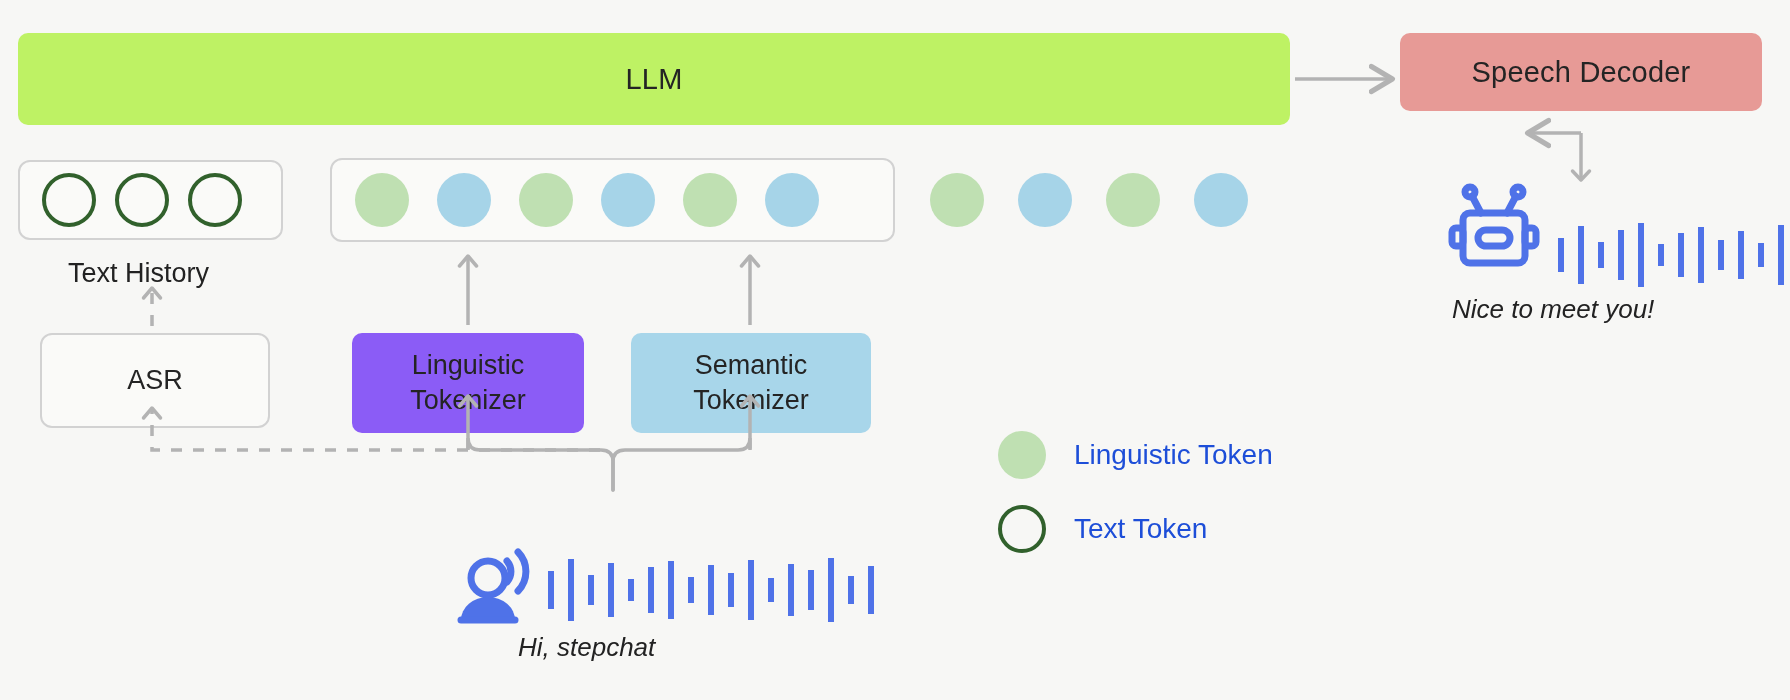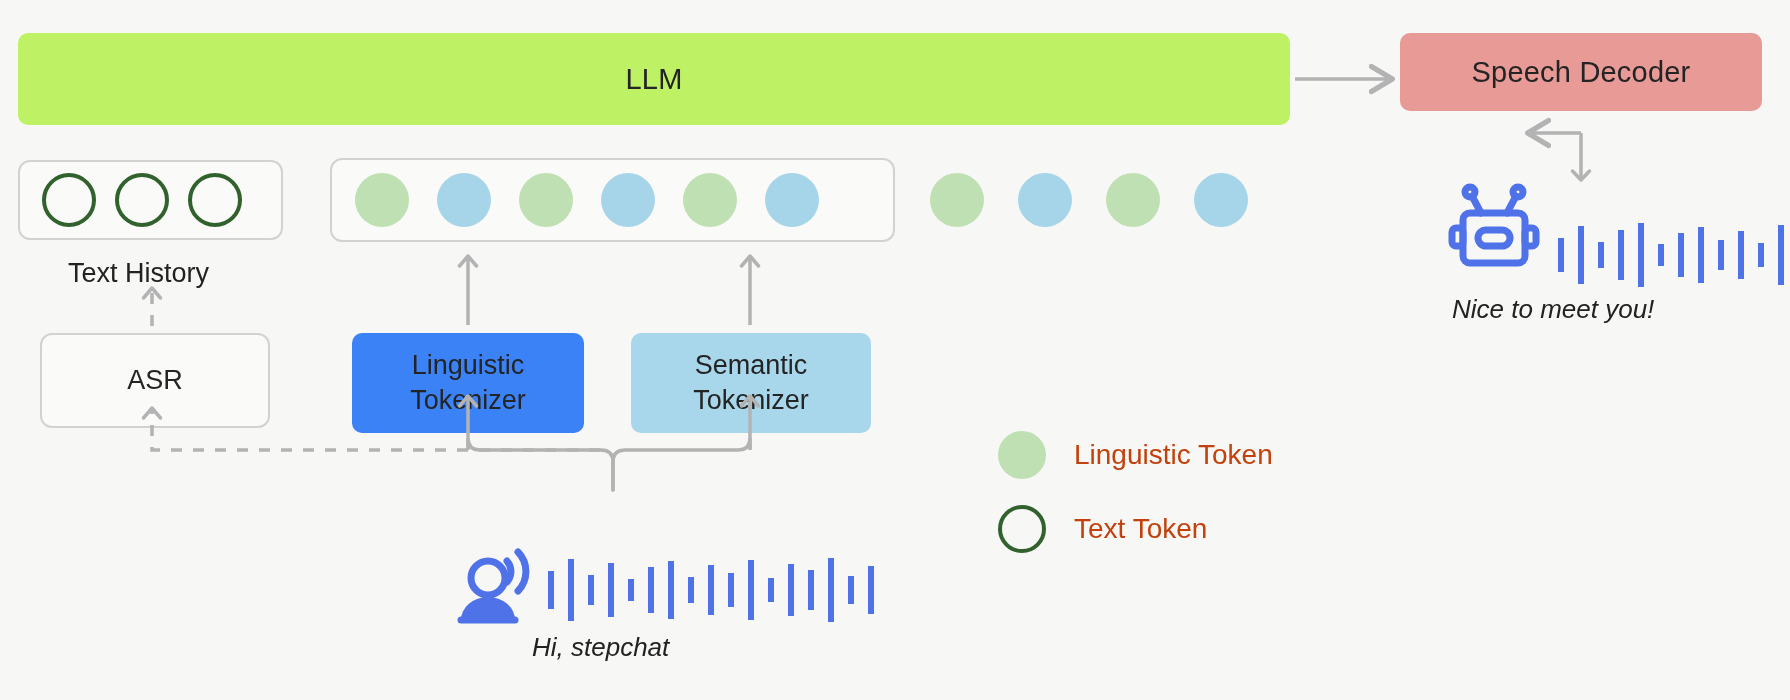--- a/index.html
+++ b/index.html
@@ -78,21 +78,21 @@
     border-radius: 10px;
     display: flex;
     flex-direction: column;
     align-items: center;
     justify-content: center;
     font-size: 27px;
     line-height: 1.28;
     color: #242424;
     box-sizing: border-box;
   }
-  .tokenizer.ling { left: 352px; top: 333px; width: 232px; height: 100px; background: #3b82f6; }
+  .tokenizer.ling { left: 352px; top: 333px; width: 232px; height: 100px; background: #8b5cf6; }
   .tokenizer.sem  { left: 631px; top: 333px; width: 240px; height: 100px; background: #a8d6ea; text-align: right; }
 
   
   .asr-box {
     position: absolute;
     left: 40px; top: 333px;
     width: 230px; height: 95px;
     border: 2.5px solid #d2d2d2;
     border-radius: 12px;
     background: #fafaf8;
@@ -121,21 +121,21 @@
   .legend-swatch {
     width: 48px; height: 48px;
     border-radius: 50%;
     margin-right: 28px;
     box-sizing: border-box;
     flex: 0 0 auto;
   }
   .legend-swatch.green  { background: #bfe0b2; }
   .legend-swatch.blue   { background: #a6d4e8; }
   .legend-swatch.hollow { background: transparent; border: 4px solid #31612c; }
-  .legend-label { font-size: 28px; color: #c2410c; white-space: nowrap; }
+  .legend-label { font-size: 28px; color: #1d4ed8; white-space: nowrap; }
 
   
   svg.overlay {
     position: absolute;
     left: 0; top: 0;
     width: 1790px; height: 700px;
     pointer-events: none;
   }
   .wave-bar { fill: #4f72e8; }
 </style>
@@ -290,21 +290,21 @@
         <rect x="1758" y="243" width="6" height="24" class="wave-bar"></rect>
         <rect x="1778" y="225" width="6" height="60" class="wave-bar"></rect>
         <rect x="1798" y="237" width="6" height="36" class="wave-bar"></rect>
         <rect x="1818" y="229" width="6" height="52" class="wave-bar"></rect>
         <rect x="1838" y="241" width="6" height="28" class="wave-bar"></rect>
         <rect x="1858" y="224" width="6" height="62" class="wave-bar"></rect>
         <rect x="1878" y="235" width="6" height="40" class="wave-bar"></rect>
       </g>
   </svg>
 
-  <div class="caption italic" style="left:532px; top:632px;">Hi, stepchat</div>
+  <div class="caption italic" style="left:518px; top:632px;">Hi, stepchat</div>
 
   <div class="caption italic" style="left:1452px; top:294px;">Nice to meet you!</div>
 
   <div id="legend">
       <div class="legend-row">
         <div class="legend-swatch green"></div>
         <div class="legend-label">Linguistic Token</div>
       </div>
       <div class="legend-row">
         <div class="legend-swatch hollow"></div>

